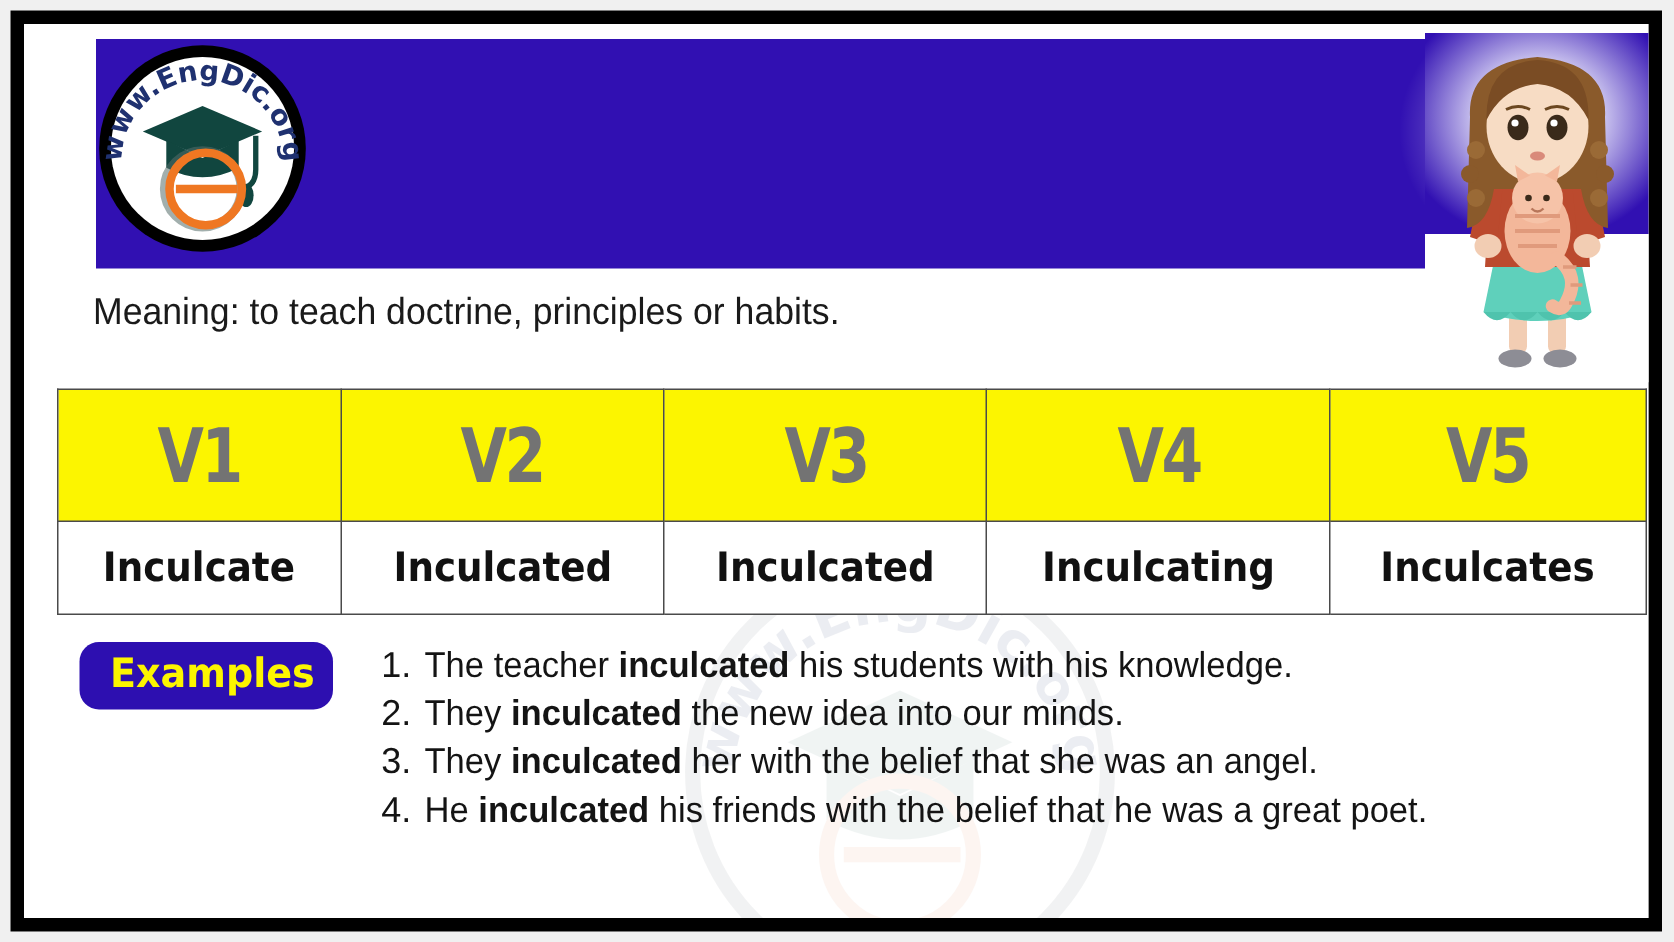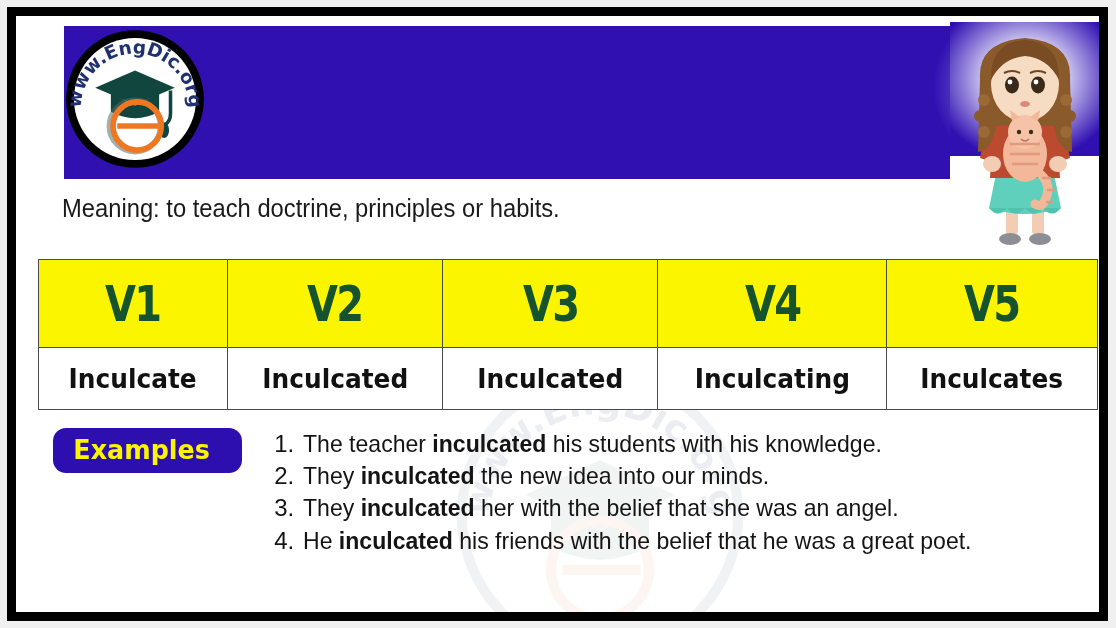--- a/index.html
+++ b/index.html
@@ -147,21 +147,21 @@
     border: 1px solid #4a4a4a;
     text-align: center;
     vertical-align: middle;
   }
   #verb-table tr.head-row td {
     background: #fcf500;
     height: 88px;
     font-family: "DejaVu Sans", sans-serif;
     font-weight: 700;
     font-size: 50px;
-    color: #14532d;
+    color: #737373;
     letter-spacing: -2px;
   }
   #verb-table tr.head-row td span { display: inline-block; transform: scaleX(0.80); }
   #verb-table tr.form-row td {
     background: transparent;
     height: 62px;
     font-family: "DejaVu Sans", sans-serif;
     font-weight: 700;
     font-size: 27px;
     color: #111111;
@@ -174,21 +174,21 @@
     left: 22px; top: 410px;
     width: 1060px;
     z-index: 3;
     display: flex;
     align-items: flex-start;
   }
   #examples-chip {
     flex: 0 0 auto;
     background: #2d0fb0;
     border-radius: 13px;
-    padding: 6px 28px 8px 16px;
+    padding: 6px 8px 8px 16px;
     margin: 2px 0 0 15px;
   }
   #examples-chip span {
     color: #fcf500;
     font-family: "DejaVu Sans", sans-serif;
     font-weight: 700;
     font-size: 27px;
     line-height: 1.15;
     white-space: nowrap;
     display: inline-block;

